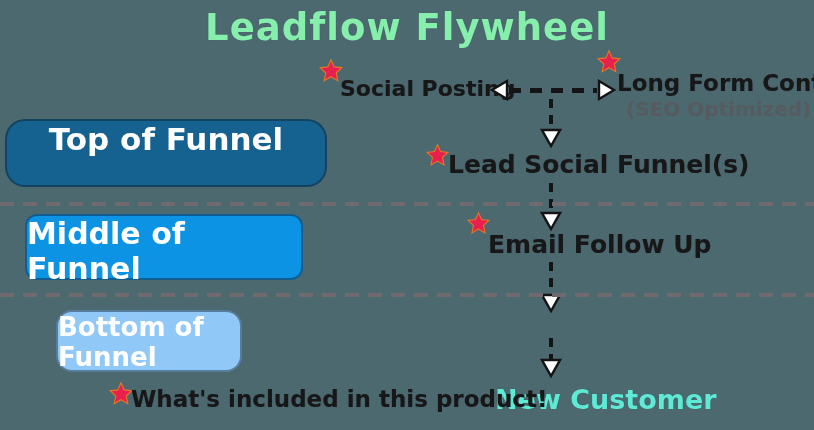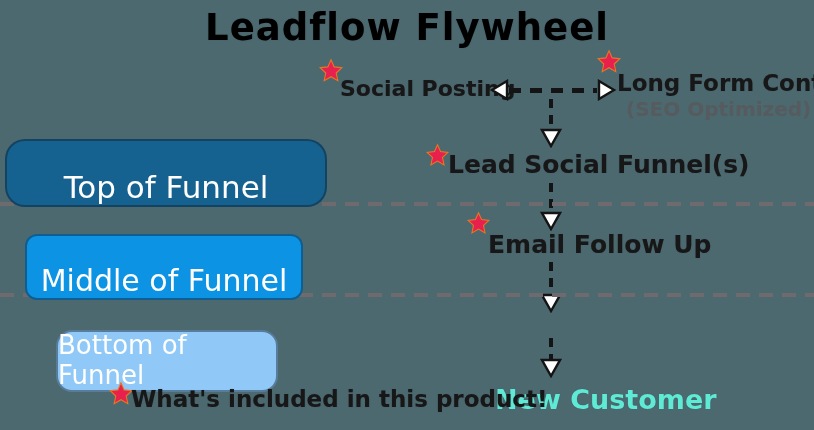--- a/index.html
+++ b/index.html
@@ -12,48 +12,47 @@
     position:relative;
     width:814px;height:430px;
     background:#4d6970;
     overflow:hidden;
   }
   .abs{position:absolute;}
   .title{
     left:0;right:0;top:6px;
     text-align:center;
     font-size:37px;font-weight:bold;
-    color:#000000;
+    color:#86efac;
     letter-spacing:1px;
     text-shadow:0 0 1px rgba(40,60,80,.5);
   }
   .label{
     font-weight:bold;
     color:#171717;
     white-space:nowrap;
     text-shadow:0 0 1px rgba(40,60,80,.4);
   }
   
   .stage{
-    display:flex;align-items:flex-end;justify-content:center;
-    color:#ffffff;font-weight:normal;
+    display:flex;align-items:flex-start;justify-content:center;
+    color:#ffffff;font-weight:bold;
     box-sizing:border-box;
     border:2px solid rgba(20,30,45,.45);
-    margin-top:20px;
   }
   .stage-top{
     left:5px;top:119px;width:322px;height:68px;
     background:#15618f;border-radius:20px;font-size:31px;
   }
   .stage-middle{
     left:25px;top:214px;width:278px;height:66px;
     background:#0d93e4;border-radius:12px;font-size:30px;
   }
   .stage-bottom{
-    left:56px;top:310px;width:222px;height:62px;
+    left:56px;top:310px;width:186px;height:62px;
     background:#90c9f7;border-radius:16px;font-size:26px;
   }
   
   .divider{
     left:0;width:814px;height:4px;
     background:repeating-linear-gradient(90deg,#6e6a6e 0 14px,transparent 14px 23px);
   }
   
   .vseg{
     left:549px;width:4px;

